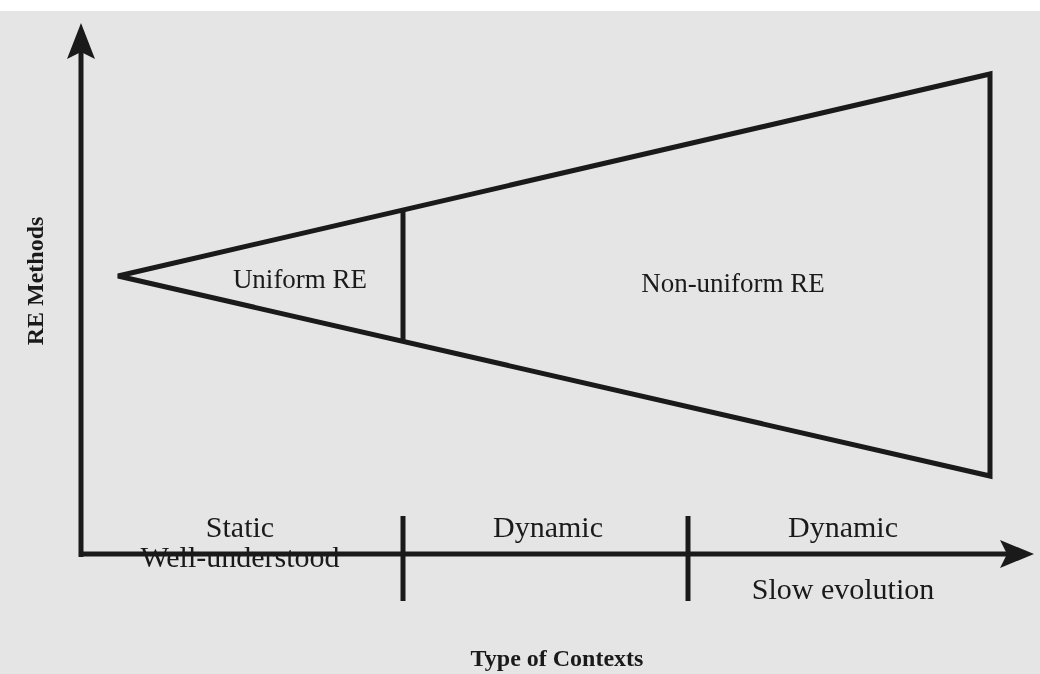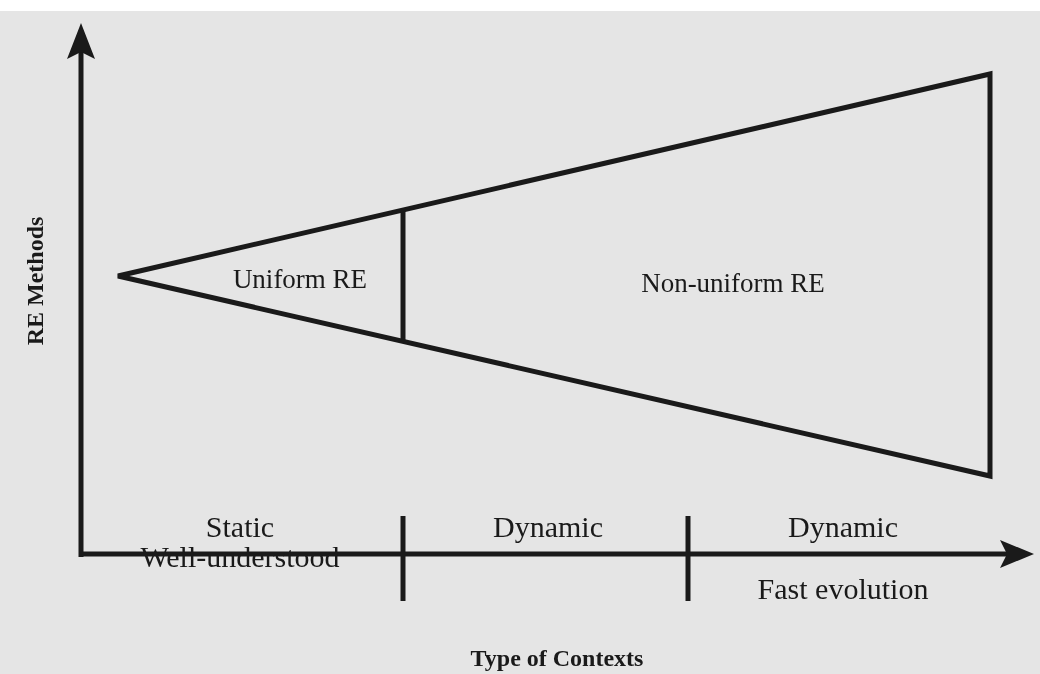--- a/index.html
+++ b/index.html
@@ -81,19 +81,19 @@
 
   <div class="lbl center-lbl band-label" style="left:240px; top:516px;">Static</div>
 
   <div class="lbl center-lbl band-label" style="left:548px; top:516px;">Dynamic</div>
 
   <div class="lbl center-lbl band-label" style="left:843px; top:516px;">Dynamic</div>
 
   <div class="lbl center-lbl band-label" style="left:240px; top:546px;">Well-understood</div>
 
 
-  <div class="lbl center-lbl band-label" style="left:843px; top:578px;">Fast evolution</div>
+  <div class="lbl center-lbl band-label" style="left:843px; top:578px;">Slow evolution</div>
 
   <div class="lbl center-lbl axis-title" id="y-axis-title" style="left:35px; top:270px;">RE Methods</div>
 
   <div class="lbl center-lbl axis-title" style="left:557px; top:647px;">Type of Contexts</div>
 
 </div>
 
 </body></html>

